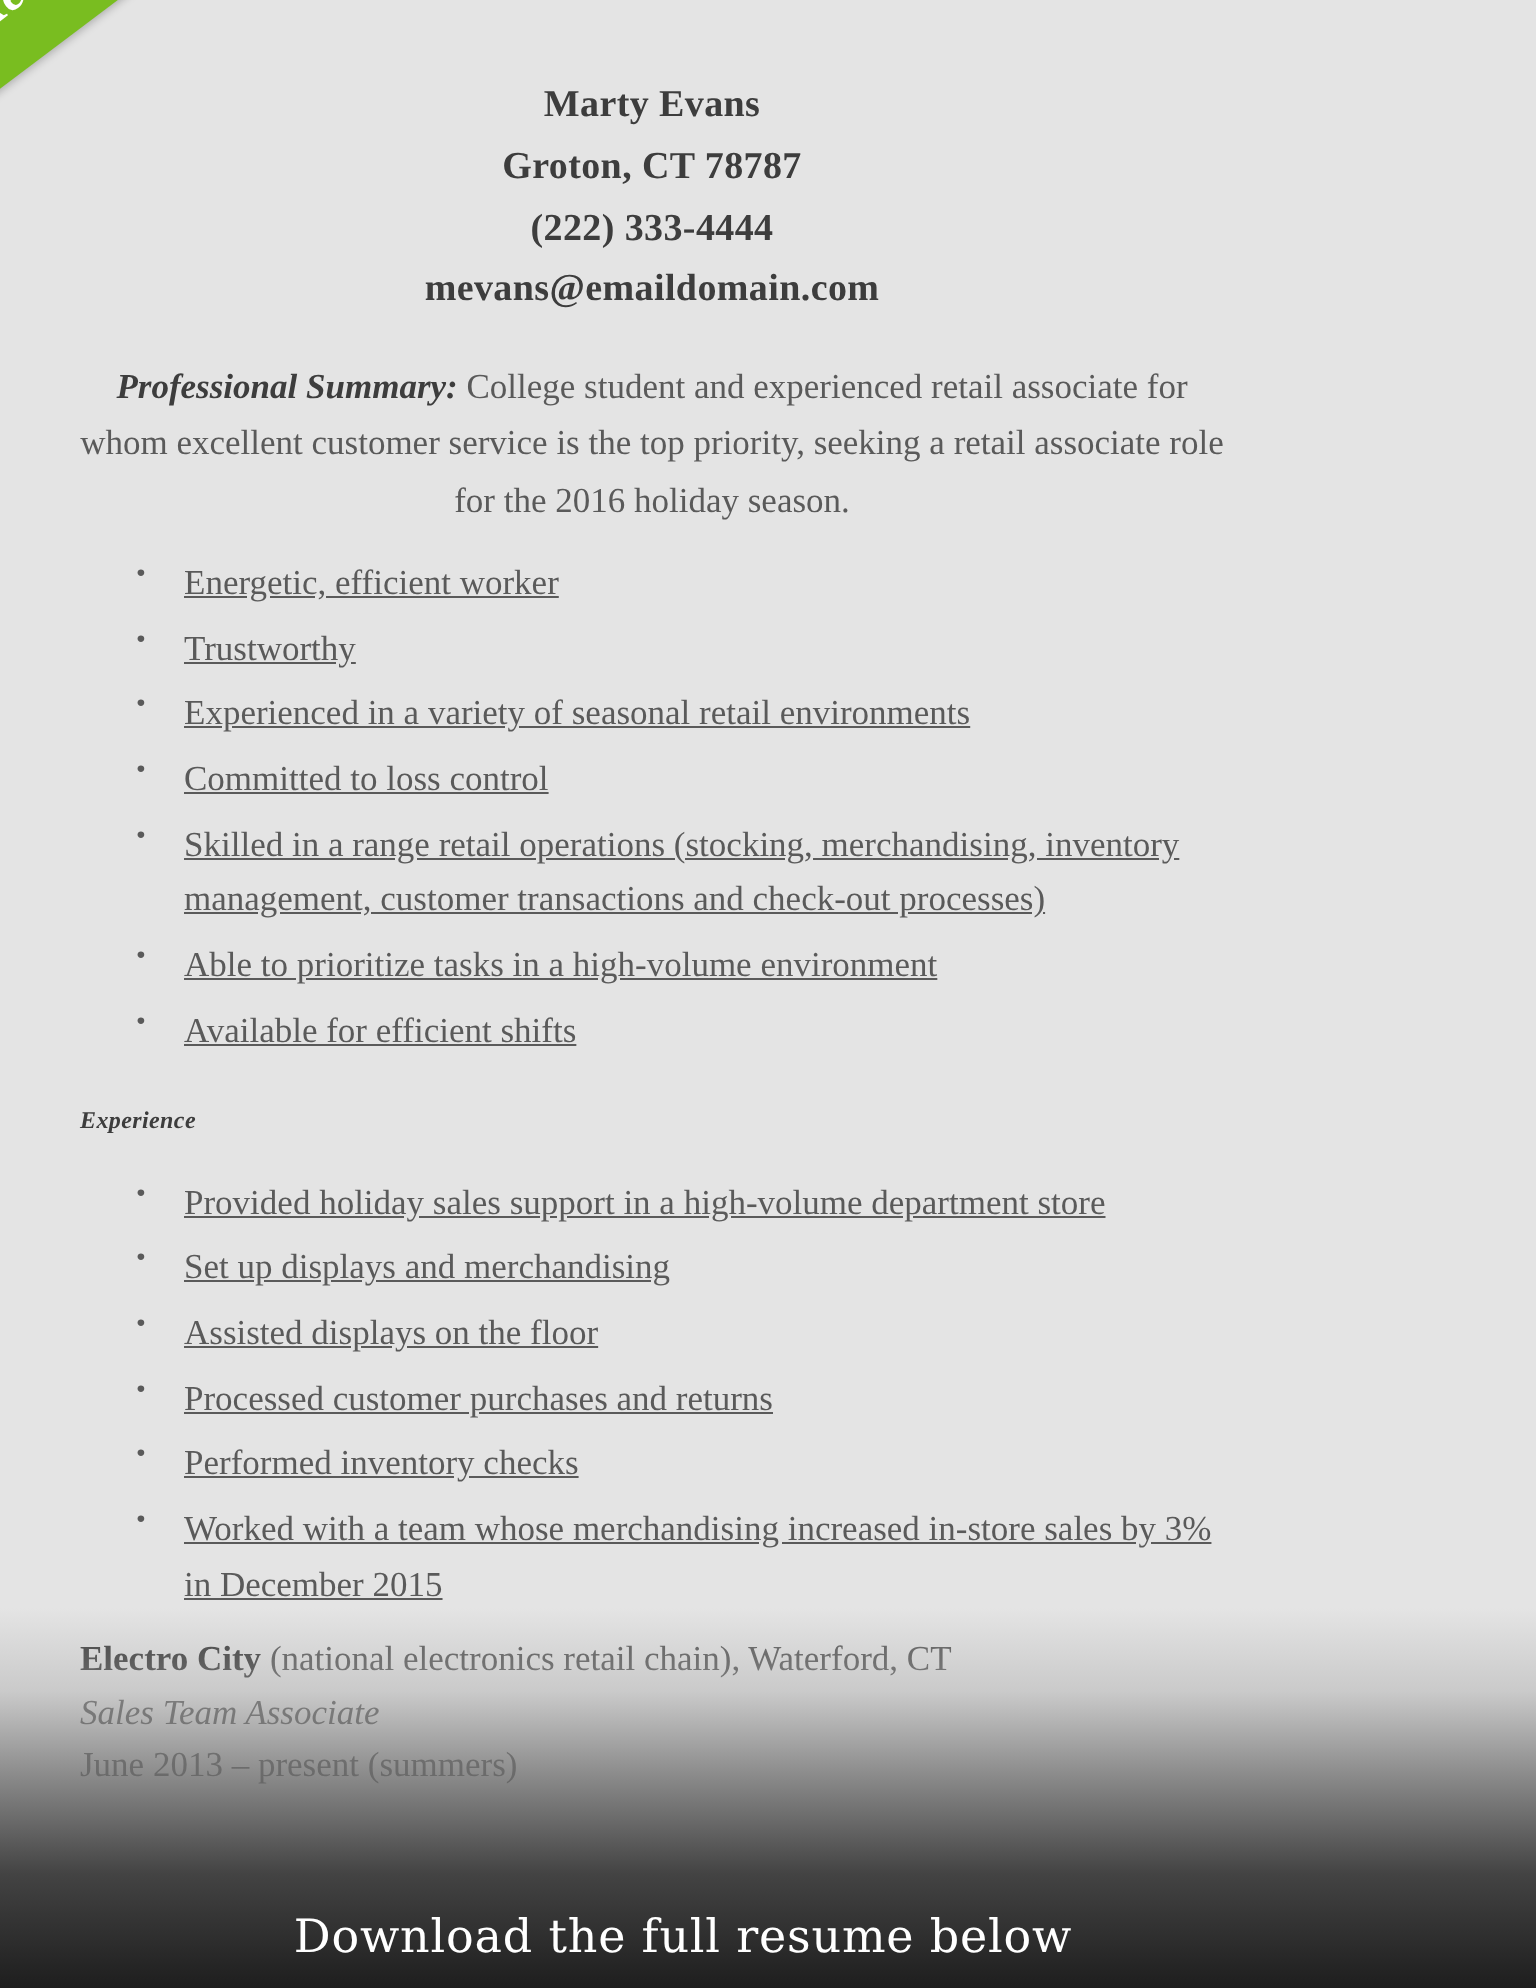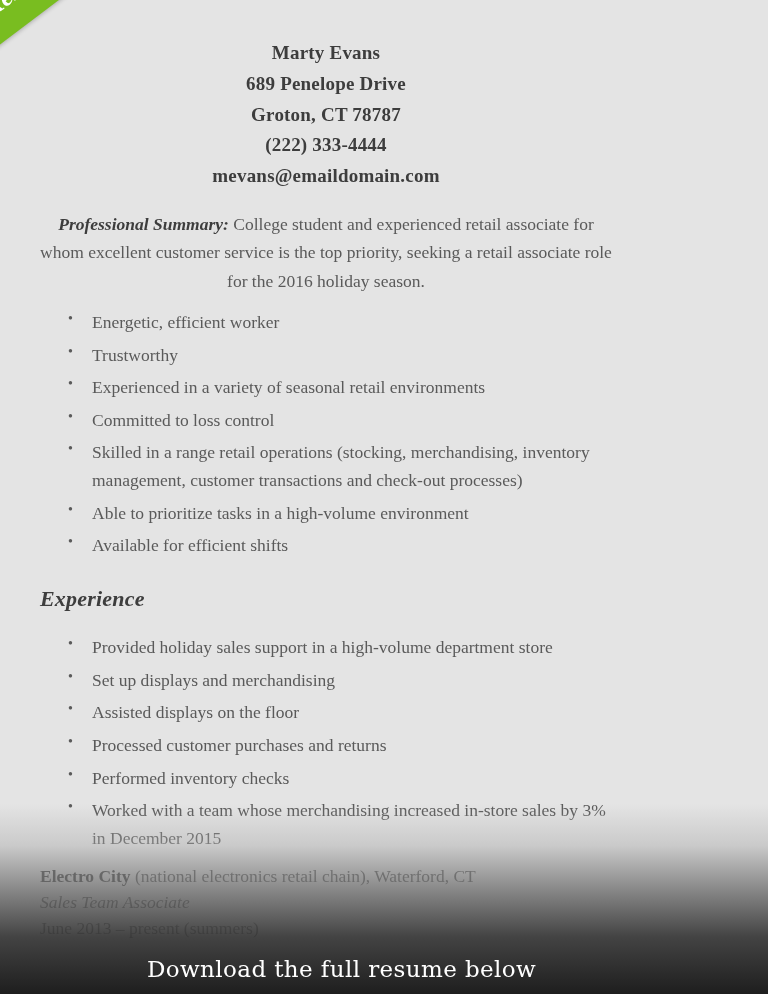--- a/index.html
+++ b/index.html
@@ -108,32 +108,33 @@
     margin: 8px 0 10px 0;
     padding: 0 0 0 50px;
     list-style: none;
   }
   ul.bullets li {
     position: relative;
     margin: 0 0 5px 0;
     color: #5a5a5a;
     line-height: 1.58;
     padding-left: 2px;
+    text-decoration: underline;
   }
   ul.bullets li:before {
     content: "\2022";
     position: absolute;
     left: -22px;
     top: -1px;
     font-size: 14px;
     color: #5a5a5a;
   }
 
   h2.section {
-    font-size: 22px;
+    font-size: 12px;
     font-weight: bold;
     font-style: italic;
     color: #3d3d3d;
     margin: 22px 0 18px 0;
     letter-spacing: 0.2px;
   }
 
   .job { margin: 0 0 2px 0; }
   .job-line {
     color: #5a5a5a;
@@ -183,21 +184,20 @@
         <div class="ribbon-sample">Resume Sample</div>
 
       </div>
     </div>
   </div>
 
   <div id="resume">
 
     <div class="header-block">
       <div class="header-line">Marty Evans</div>
-      <div class="header-line">689 Penelope Drive</div>
       <div class="header-line">Groton, CT 78787</div>
       <div class="header-line">(222) 333-4444</div>
       <div class="header-line">mevans@emaildomain.com</div>
     </div>
 
     <p class="summary"><span class="summary-label">Professional Summary:</span><span> College student and experienced retail associate for whom excellent customer service is the top priority, seeking a retail associate role for the 2016 holiday season.</span></p>
 
     <ul class="bullets">
       <li>Energetic, efficient worker</li>
       <li>Trustworthy</li>

